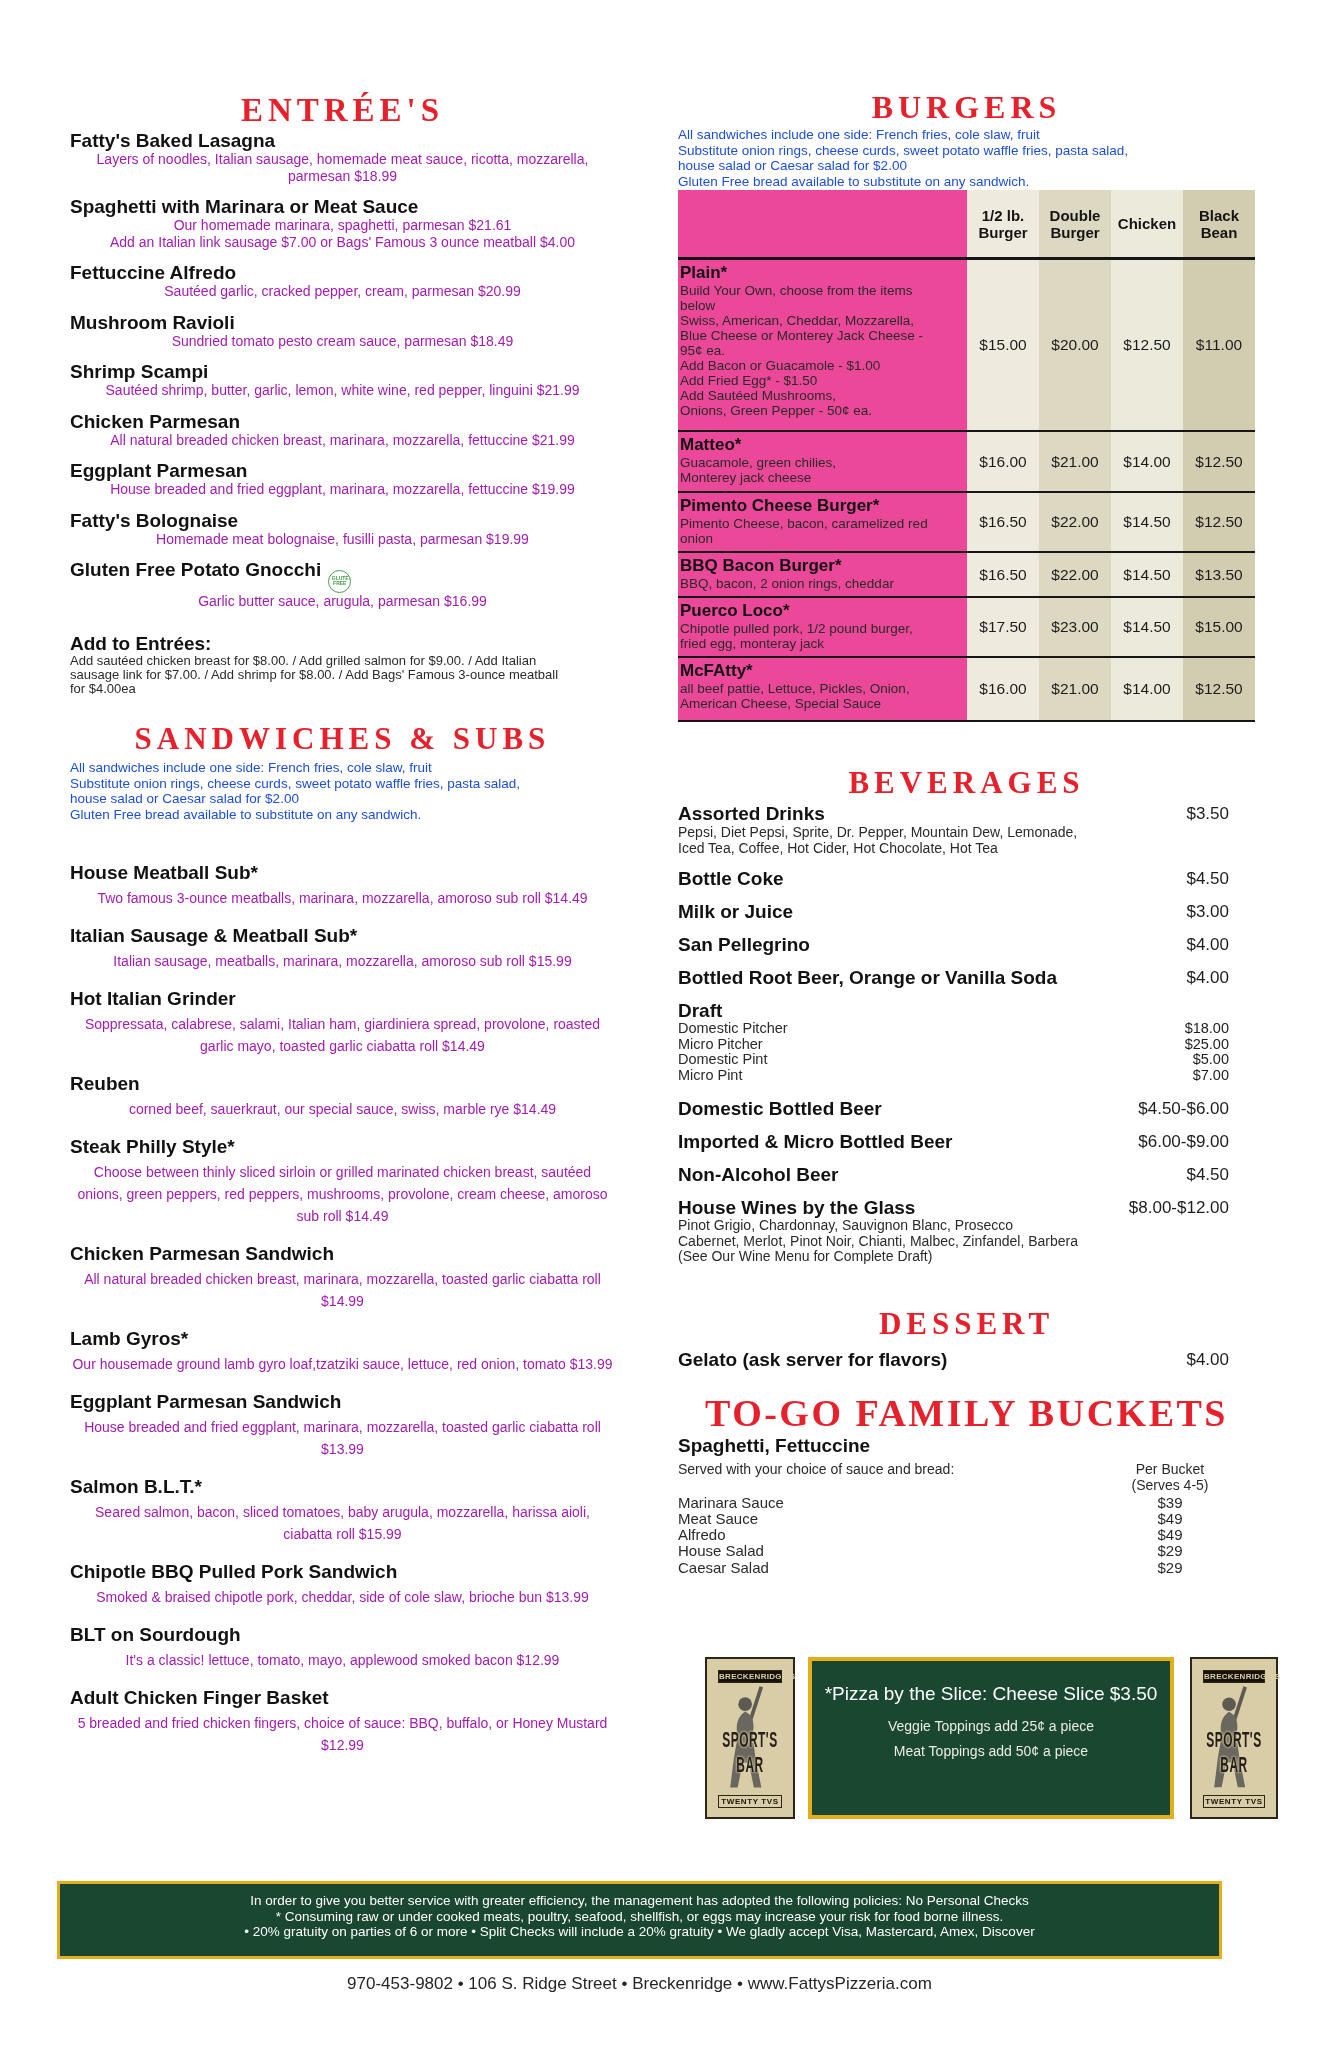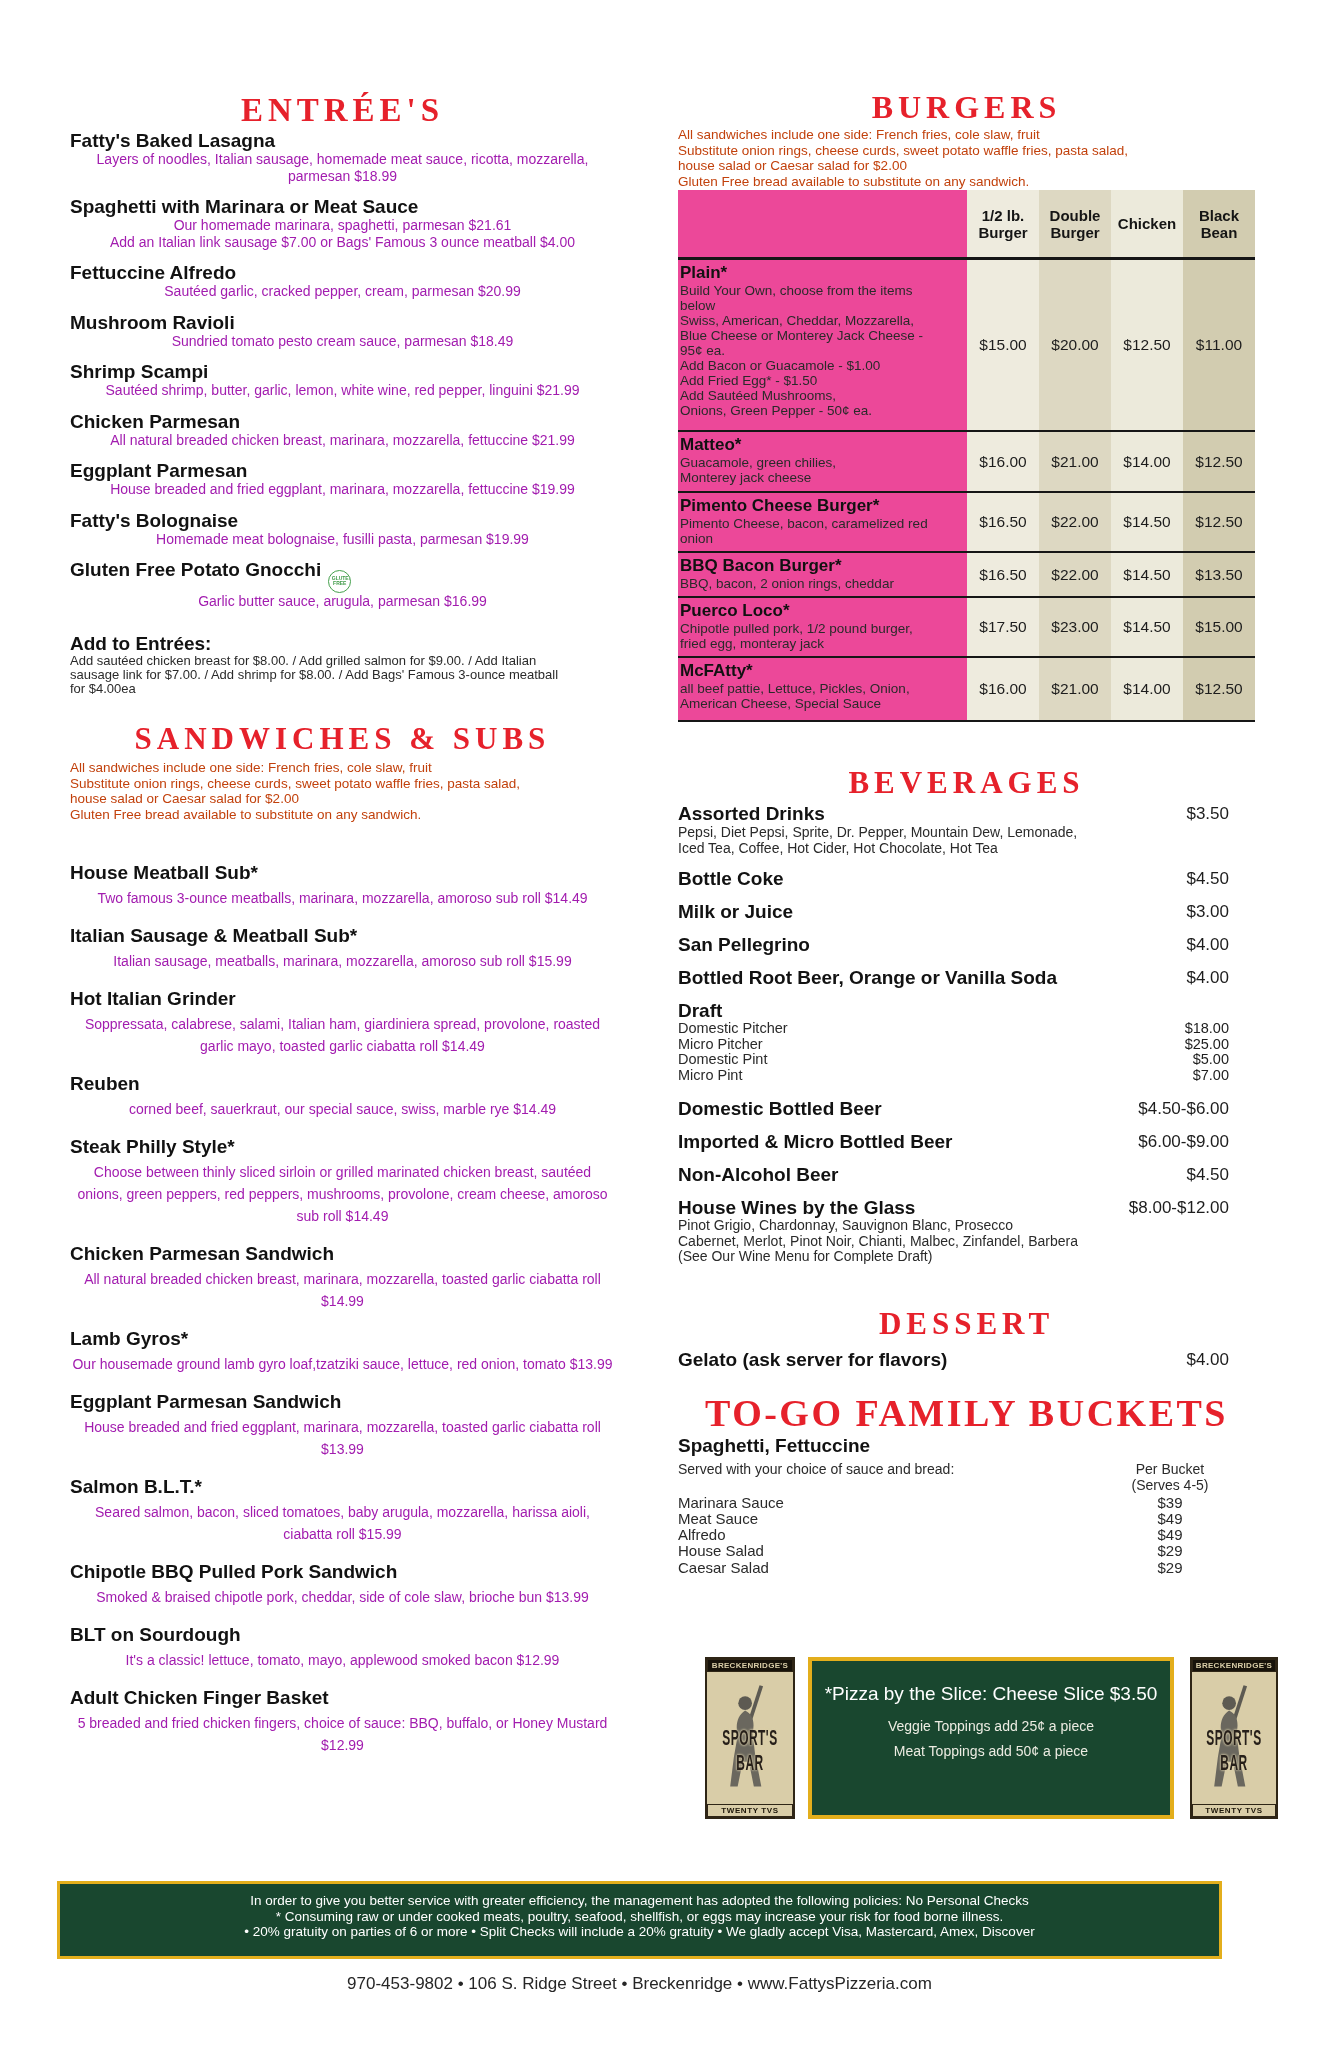--- a/index.html
+++ b/index.html
@@ -18,21 +18,21 @@
   .h-dessert{font-size:31px;line-height:34px;margin-top:42px;}
   .h-togo{font-size:38px;line-height:42px;letter-spacing:2.5px;margin-top:22px;}
   
   .item{margin-bottom:12px;}
   .iname{font-size:19px;font-weight:bold;line-height:21px;color:#121212;}
   .idesc{font-size:14px;line-height:16.5px;color:#a21caf;text-align:center;}
   .sw{margin-bottom:16px;}
   .sw .idesc{line-height:22px;margin-top:4px;}
   .addendum{margin-top:24px;}
   .addendum .txt{font-size:13px;line-height:14px;color:#2a2a2a;white-space:pre-line;}
-  .intro{font-size:13.5px;line-height:15.5px;color:#c2410c;white-space:pre-line;margin-top:2px;}
+  .intro{font-size:13.5px;line-height:15.5px;color:#1d4ed8;white-space:pre-line;margin-top:2px;}
   .sand-items{margin-top:40px;}
   
   .gf{display:inline-flex;align-items:center;justify-content:center;width:21px;height:21px;
       border:1px solid #44a04c;border-radius:50%;color:#3f9a48;font-size:5px;line-height:5px;
       font-weight:bold;text-align:center;margin-left:7px;vertical-align:-4px;overflow:hidden;}
   .gf span{display:block;width:16px;white-space:normal;}
   
   .btable{margin-top:1px;}
   .brow{display:flex;border-bottom:2px solid #161616;}
   .bhead{height:67px;border-bottom:3px solid #161616;}
@@ -60,21 +60,21 @@
   
   .togo-sub{font-size:19px;font-weight:bold;line-height:21px;margin-top:1px;color:#121212;}
   .togo-served{display:flex;margin-top:5px;}
   .served-line{font-size:14px;line-height:16px;color:#2a2a2a;}
   .bucket-head{margin-left:auto;width:170px;text-align:center;font-size:14px;line-height:16px;color:#2a2a2a;}
   .togo-opts{margin-top:2px;}
   .optrow{display:flex;font-size:15px;line-height:16.3px;color:#2a2a2a;}
   .optprice{margin-left:auto;width:170px;text-align:center;}
   
   .logo{position:absolute;top:1657px;width:90px;height:162px;background:#d9cda8;
-        border:2px solid #2e2516;box-sizing:border-box;display:flex;flex-direction:column;padding:0;}
+        border:2px solid #2e2516;box-sizing:border-box;display:flex;flex-direction:column;padding:11px;}
   .logo1{left:705px;}
   .logo2{left:1190px;width:88px;}
   .logo-top{border:1px solid #2e2516;background:#17120a;color:#d9cda8;font-size:8px;line-height:11px;
         font-weight:bold;text-align:center;letter-spacing:0.3px;}
   .logo-mid{position:relative;flex:1;display:flex;align-items:center;justify-content:center;}
   .logo-mid svg{height:112px;}
   .logo-title{position:absolute;left:0;right:0;top:48%;text-align:center;font-size:13px;font-weight:bold;
         color:#27201a;transform:scale(0.92,1.7);letter-spacing:0.5px;
         text-shadow:0 0 2px #d9cda8,0 0 2px #d9cda8;}
   .logo-bottom{border:1px solid #2e2516;font-size:8px;line-height:11px;font-weight:bold;text-align:center;

